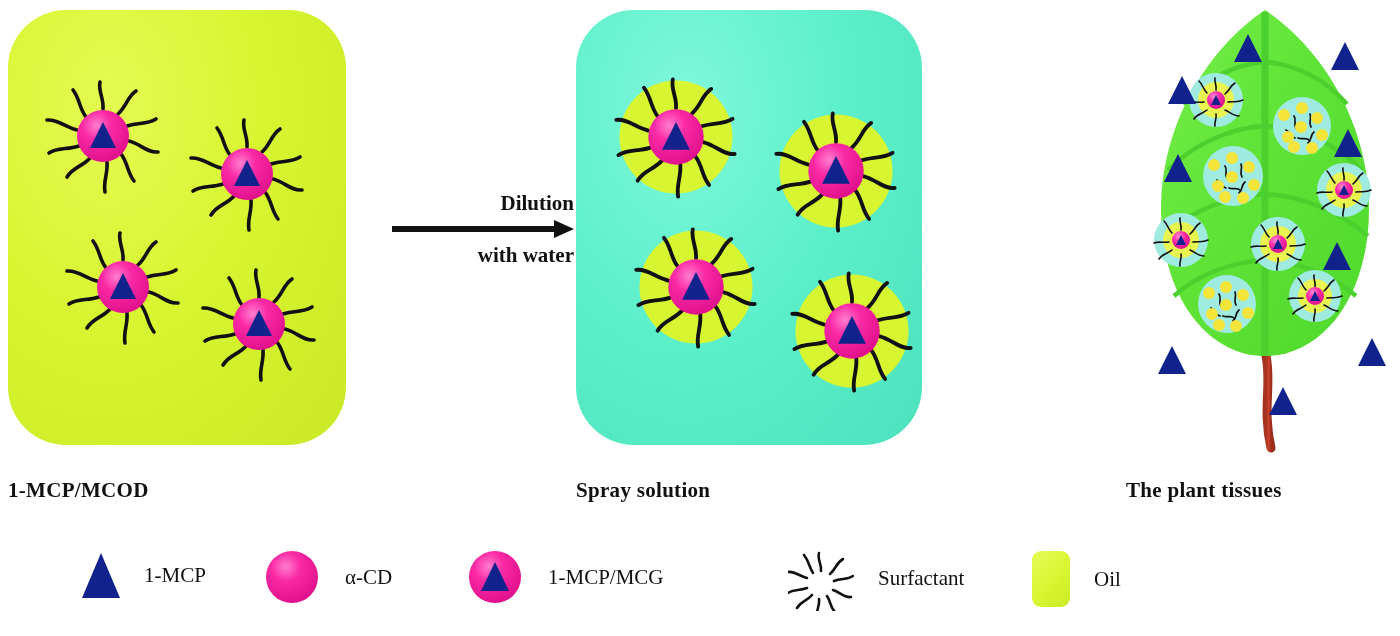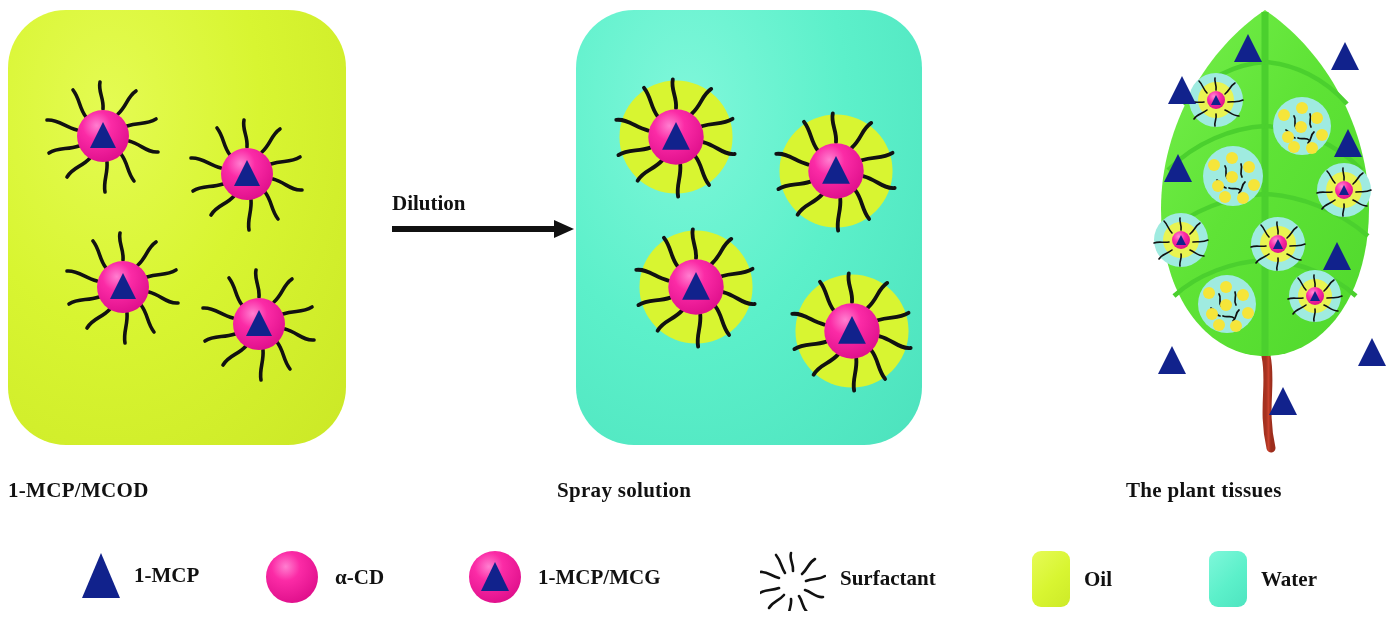--- a/index.html
+++ b/index.html
@@ -50,21 +50,21 @@
     letter-spacing: .3px;
     white-space: nowrap;
     text-align: left;
   }
 
   
   .arrow-group { position: absolute; }
   .arrow-label {
     font-weight: bold;
     font-size: 21px;
-    text-align: left;
+    text-align: right;
     white-space: nowrap;
     line-height: 1.05;
   }
   .arrow-shaft-wrap {
     position: relative;
     height: 18px;
   }
   .arrow-shaft {
     position: absolute;
     left: 0; top: 6px;
@@ -91,24 +91,24 @@
     stroke-linecap: round;
   }
 
   
   .legend-item {
     position: absolute;
     display: flex;
     align-items: center;
   }
   .legend-label {
-    font-weight: bold;
+    font-weight: normal;
     font-size: 21px;
     white-space: nowrap;
-    margin-left: 14px;
+    margin-left: 24px;
   }
   .swatch {
     width: 38px; height: 56px;
     border-radius: 9px;
   }
   .swatch-oil {
     background: linear-gradient(135deg, #e6fb57 0%, #d8f531 55%, #cdea28 100%);
   }
   .swatch-water {
     background: linear-gradient(135deg, #7ff7da 0%, #5cf0ca 55%, #4ee4c0 100%);
@@ -229,20 +229,21 @@
   </div>
 
   <div class="caption" style="left:8px; top:478px; width:338px;">1-MCP/MCOD</div>
 
   <div class="arrow-group" style="left:392px; top:192px; width:182px;">
     <div class="arrow-label">Dilution</div>
     <div class="arrow-shaft-wrap" style="margin-top:6px;">
       <div class="arrow-shaft" style="width:162px;"></div>
       <div class="arrow-head" style="left:162px;"></div>
     </div>
+    <div class="arrow-label" style="margin-top:6px;">with water</div>
   </div>
 
   <div class="panel" id="panel-water"></div>
 
   <div class="micelle" style="left:596px; top:58px;">
     <svg width="160" height="160" viewBox="0 0 150 150">
       <circle cx="75" cy="74" r="53" class="oil-halo"></circle>
       <g class="tail" stroke-width="3.6">
         <path d="M75 47 C76 36 70 30 72 20"></path>
         <path d="M90 52 C99 44 99 35 108 29"></path>
@@ -313,21 +314,21 @@
         <path d="M62 96 C54 105 45 105 39 115"></path>
         <path d="M51 84 C39 88 30 85 21 91"></path>
         <path d="M49 68 C37 65 30 57 19 58"></path>
         <path d="M58 55 C51 46 52 37 45 28"></path>
       </g>
       <circle cx="75" cy="74" r="26" fill="url(#gSphere)"></circle>
       <polygon points="75,60 88,86 62,86" fill="#11228c"></polygon>
     </svg>
   </div>
 
-  <div class="caption" style="left:557px; top:478px; width:346px;">Spray solution</div>
+  <div class="caption" style="left:576px; top:478px; width:346px;">Spray solution</div>
 
 
   <div class="abs" style="left:1126px; top:4px;">
     <svg width="278" height="452" viewBox="0 0 278 452">
 
       <path d="M140 352 C146 380 136 404 145 444" stroke="url(#gStem)" stroke-width="9" fill="none" stroke-linecap="round"></path>
 
       <path d="M139 6
                C196 44 243 120 243 205
                C243 292 197 352 139 352
@@ -524,21 +525,21 @@
   </div>
 
   <div class="legend-item" style="left:466px; top:548px;">
     <svg width="58" height="58" viewBox="0 0 58 58">
       <circle cx="29" cy="29" r="26" fill="url(#gSphere)"></circle>
       <polygon points="29,14 43,43 15,43" fill="#11228c"></polygon>
     </svg>
     <div class="legend-label">1-MCP/MCG</div>
   </div>
 
-  <div class="legend-item" style="left:760px; top:545px;justify-content:space-between;">
+  <div class="legend-item" style="left:788px; top:545px;justify-content:space-between;">
     <svg width="66" height="66" viewBox="0 0 66 66">
       <g stroke="#111" stroke-width="2.6" fill="none" stroke-linecap="round">
         <path d="M33 26 C34 19 29 15 31 8"></path>
         <path d="M42 29 C48 24 48 18 55 14"></path>
         <path d="M46 36 C54 33 59 35 65 31"></path>
         <path d="M45 45 C52 47 56 53 63 52"></path>
         <path d="M39 51 C43 57 42 62 47 67"></path>
         <path d="M31 54 C32 61 28 65 29 72"></path>
         <path d="M24 50 C19 56 13 56 9 63"></path>
         <path d="M19 43 C11 46 6 44 0 48"></path>
@@ -547,18 +548,14 @@
       </g>
     </svg>
     <div class="legend-label">Surfactant</div>
   </div>
 
   <div class="legend-item" style="left:1032px; top:551px;justify-content:space-between;">
     <div class="swatch swatch-oil"></div>
     <div class="legend-label">Oil</div>
   </div>
 
-  <div class="legend-item" style="left:1209px; top:551px;">
-    <div class="swatch swatch-water"></div>
-    <div class="legend-label">Water</div>
-  </div>
 
 </div>
 
 </body></html>

